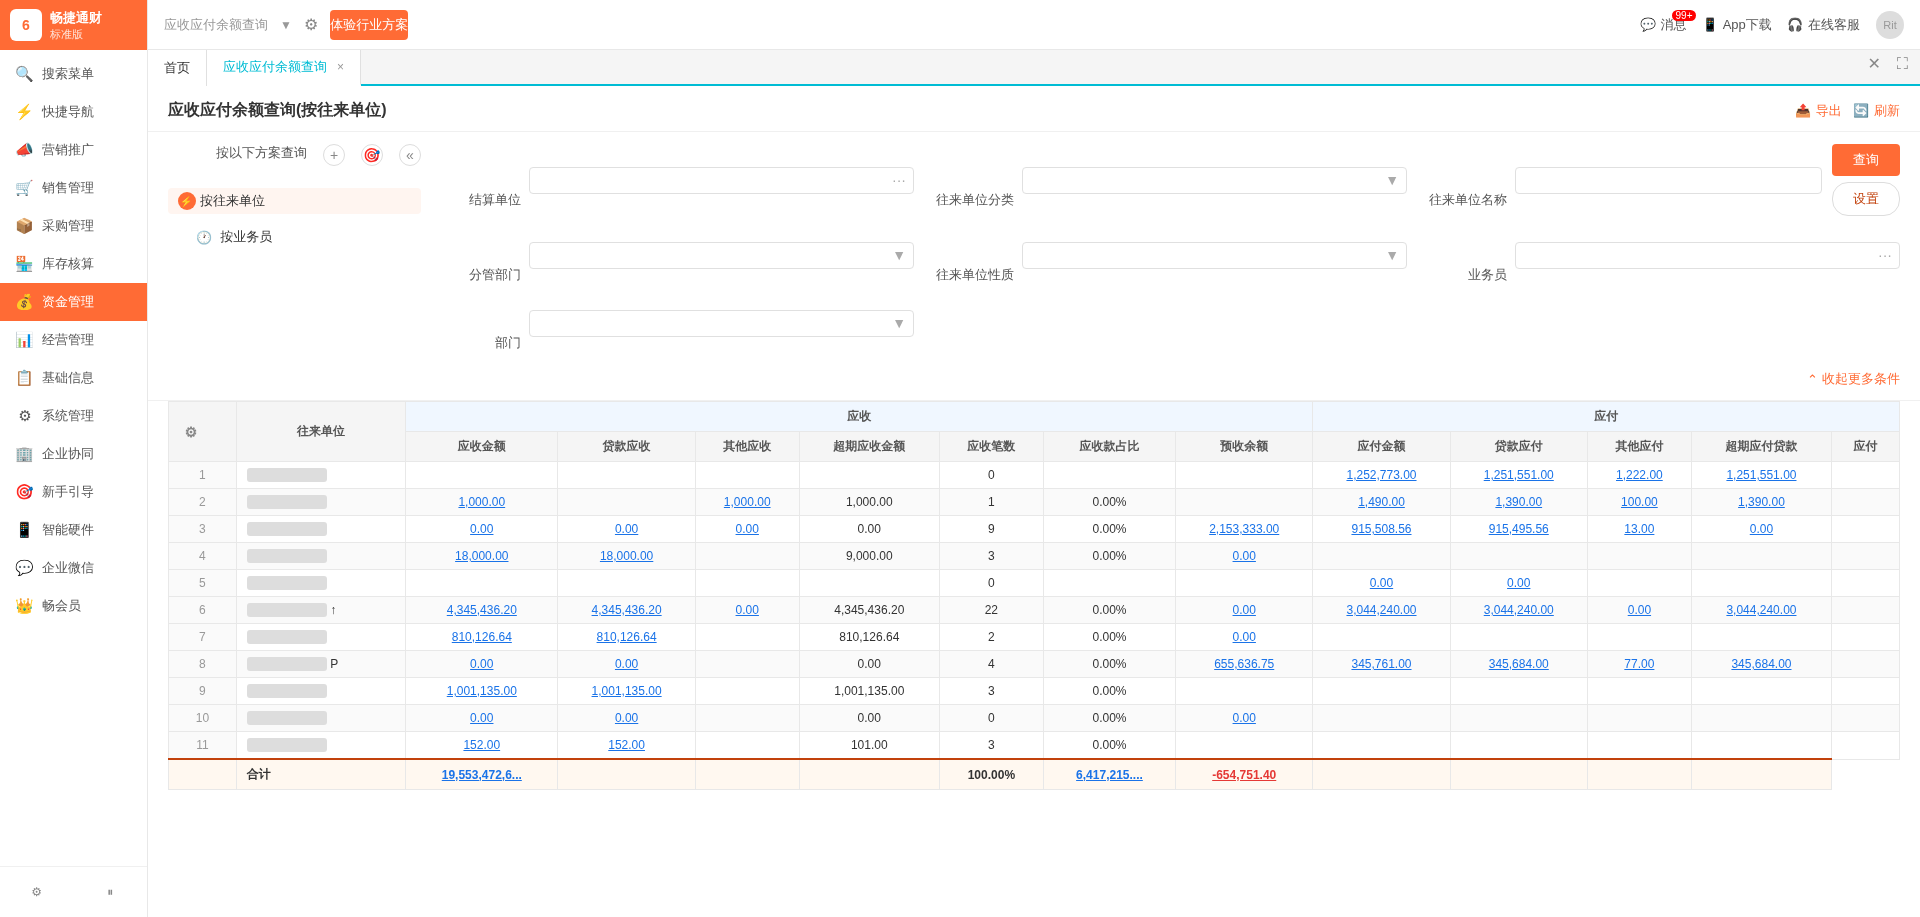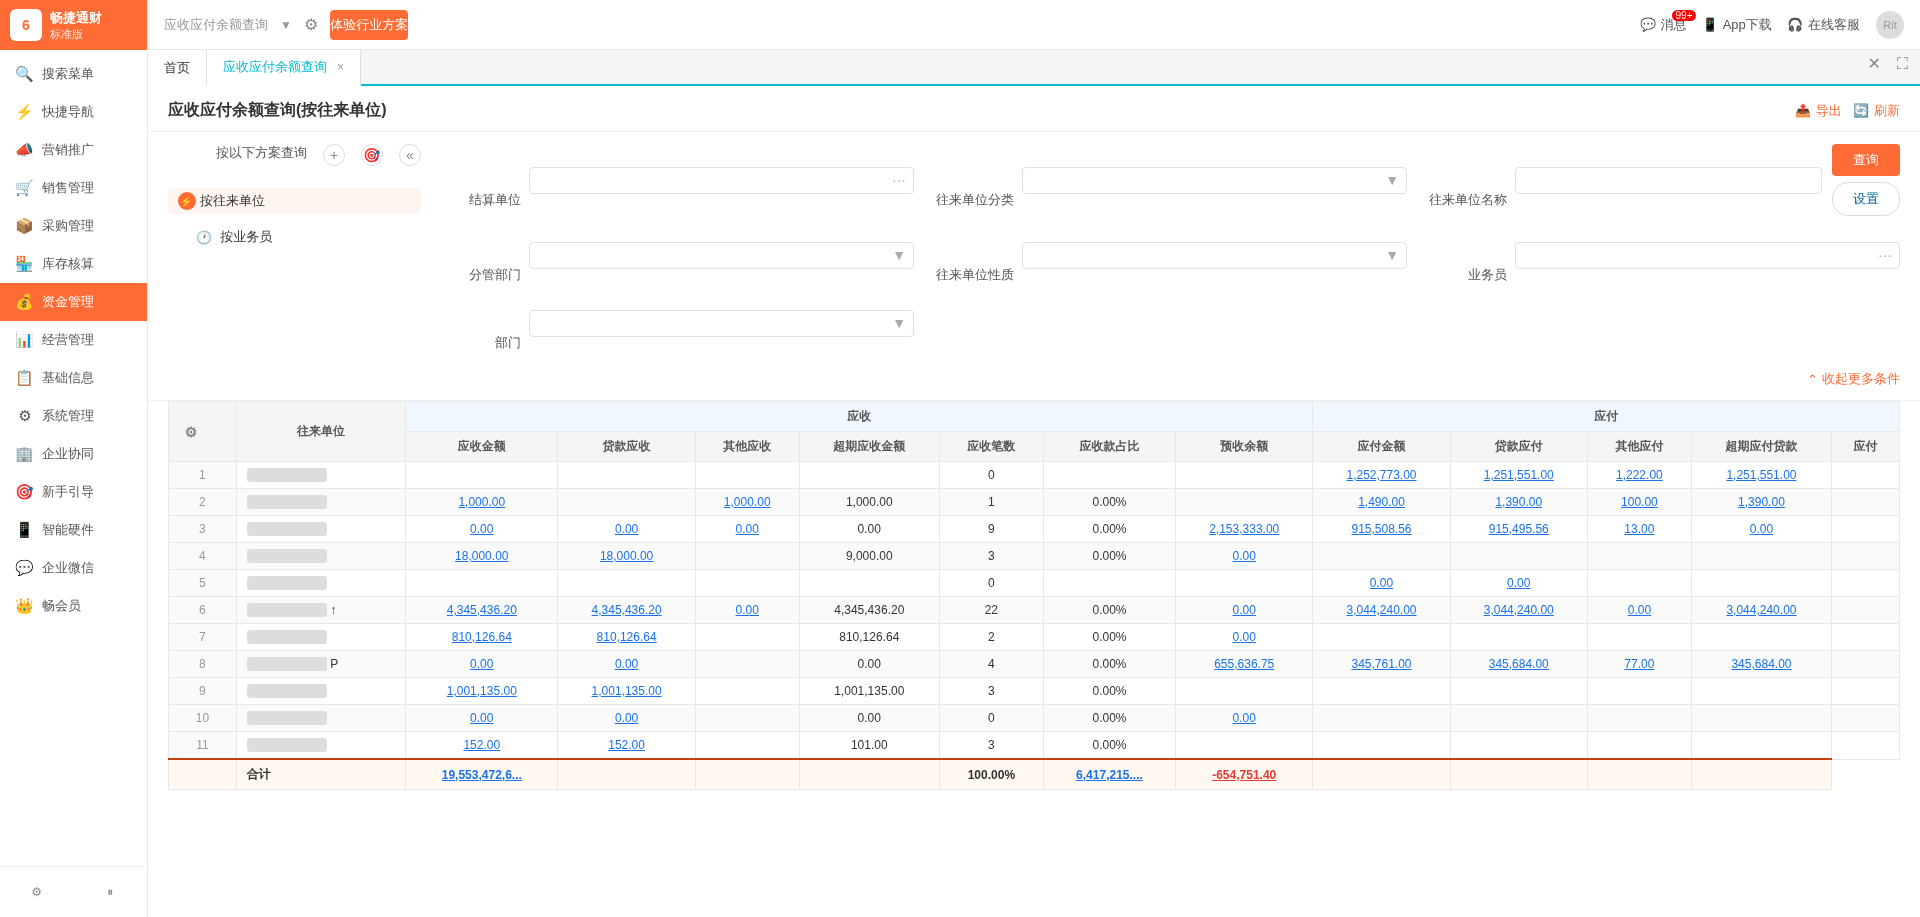--- a/index.html
+++ b/index.html
@@ -91,21 +91,21 @@
     .data-table thead .group-header { background: #f0f7ff; }
     .data-table tbody tr:nth-child(even) { background: #fafafa; }
     .data-table td.text-left { text-align: left; }
     .data-table td.number { color: #1a73e8; text-decoration: underline; cursor: pointer; }
     .data-table td.row-num { color: #999; background: #fafafa; }
     .data-table tfoot td { background: #fff8f0; font-weight: 600; border-top: 2px solid #c2410c; }
     .table-settings-btn { width: 24px; height: 24px; display: flex; align-items: center; justify-content: center; cursor: pointer; color: #888; font-size: 14px; }
 
     
     .btn-query { background: #ff6b35; color: #fff; border: none; padding: 7px 20px; border-radius: 4px; cursor: pointer; font-size: 13px; }
-    .btn-setting { background: #fff; color: #0369a1; border: 1px solid #ddd; padding: 7px 20px; border-radius: 16px; cursor: pointer; font-size: 13px; }
+    .btn-setting { background: #fff; color: #c2410c; border: 1px solid #ddd; padding: 7px 20px; border-radius: 16px; cursor: pointer; font-size: 13px; }
     .query-btns { display: flex; flex-direction: column; gap: 6px; }
   </style>
 </head>
 <body>
 
 <div class="sidebar">
   <div class="sidebar-logo">
     <div class="logo-icon">6</div>
     <div>
       <div style="color:#fff;font-size:13px;font-weight:600;">畅捷通财</div>

